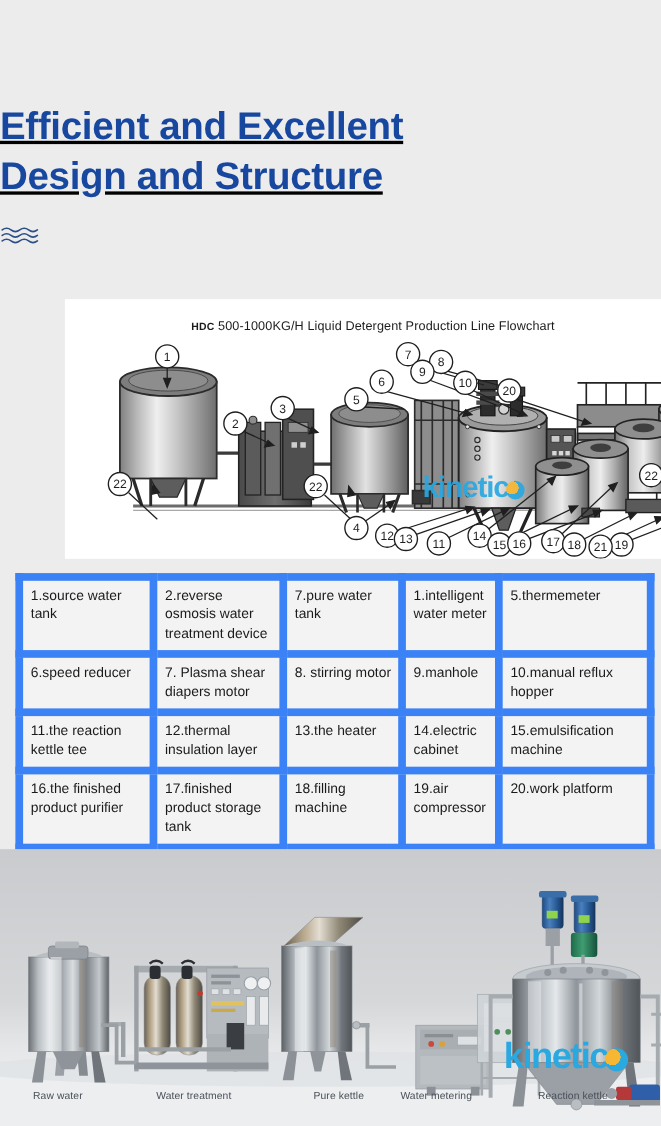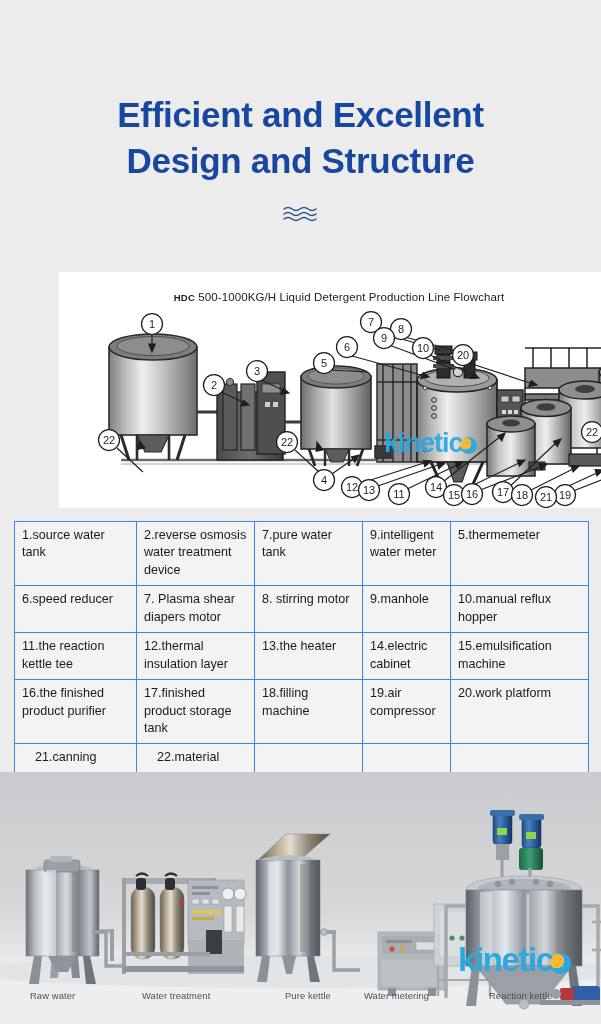--- a/index.html
+++ b/index.html
@@ -12,21 +12,21 @@
 
   body {
     background: #ececed;
     font-family: "Liberation Sans", sans-serif;
     position: relative;
   }
 
   
   .title-block {
     padding-top: 92px;
-    text-align: center;
+    text-decoration: underline;
   }
   .page-title {
     color: #17479e;
     font-size: 35px;
     font-weight: bold;
     line-height: 1.30;
     letter-spacing: -0.3px;
   }
   .title-line { display: block; }
 
@@ -88,21 +88,21 @@
   
   .legend-table {
     position: absolute;
     left: 14px;
     top: 521px;
     width: 574px;
     border-collapse: collapse;
     table-layout: fixed;
   }
   .legend-table td {
-    border: 1px solid #3b82f6;
+    border: 7px solid #3b82f6;
     background: #f3f3f3;
     font-size: 12.6px;
     color: #1a1a1a;
     line-height: 1.38;
     padding: 5px 6px 6px 7px;
     vertical-align: top;
   }
   .legend-table col.c1 { width: 122px; }
   .legend-table col.c2 { width: 118px; }
   .legend-table col.c3 { width: 108px; }
@@ -466,21 +466,21 @@
       <col class="c2">
       <col class="c3">
       <col class="c4">
       <col class="c5">
     </colgroup>
   <tbody>
     <tr class="r1">
       <td>1.source water tank</td>
       <td>2.reverse osmosis water treatment device</td>
       <td>7.pure water tank</td>
-      <td>9.intelligent water meter</td>
+      <td>1.intelligent water meter</td>
       <td>5.thermemeter</td>
     </tr>
     <tr class="r2">
       <td>6.speed reducer</td>
       <td>7. Plasma shear diapers motor</td>
       <td>8. stirring motor</td>
       <td>9.manhole</td>
       <td>10.manual reflux hopper</td>
     </tr>
     <tr class="r3">

